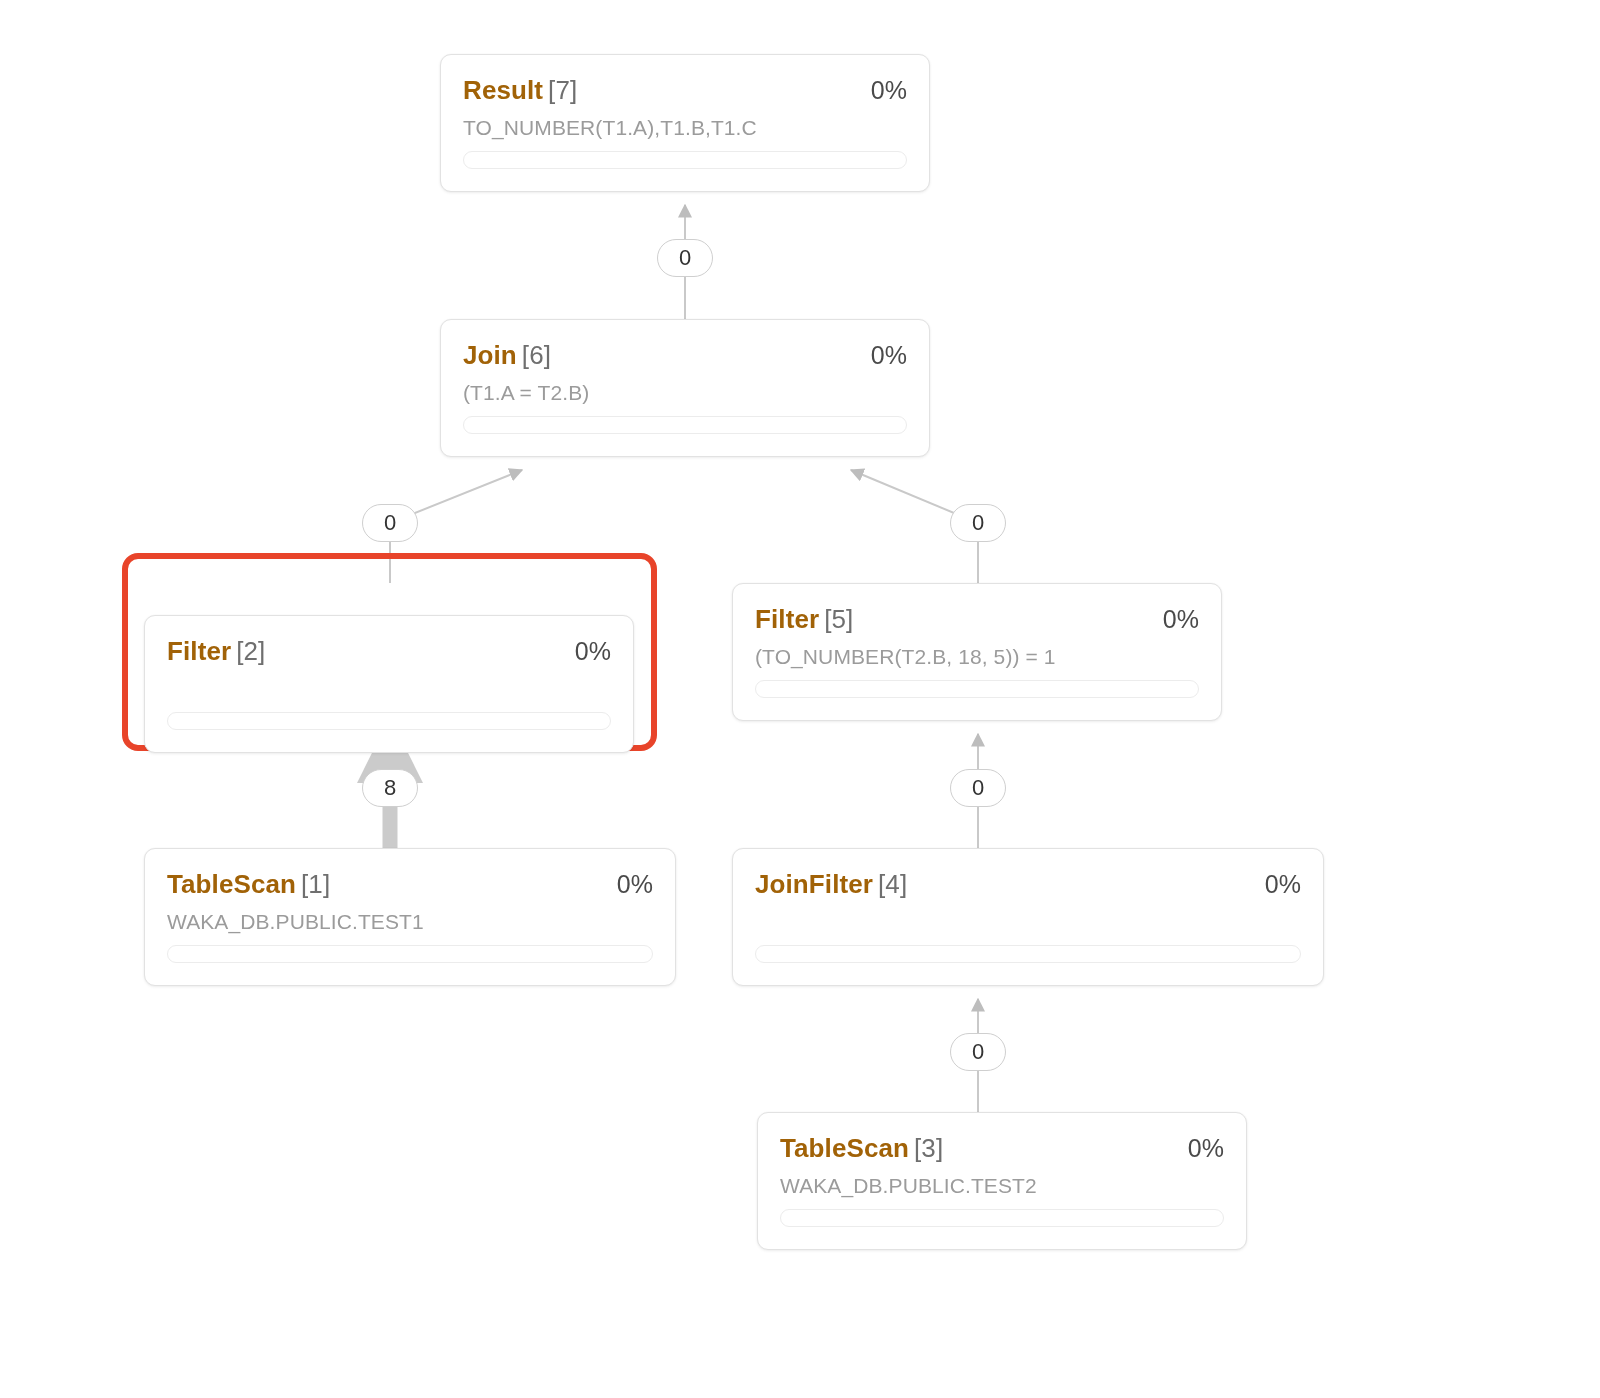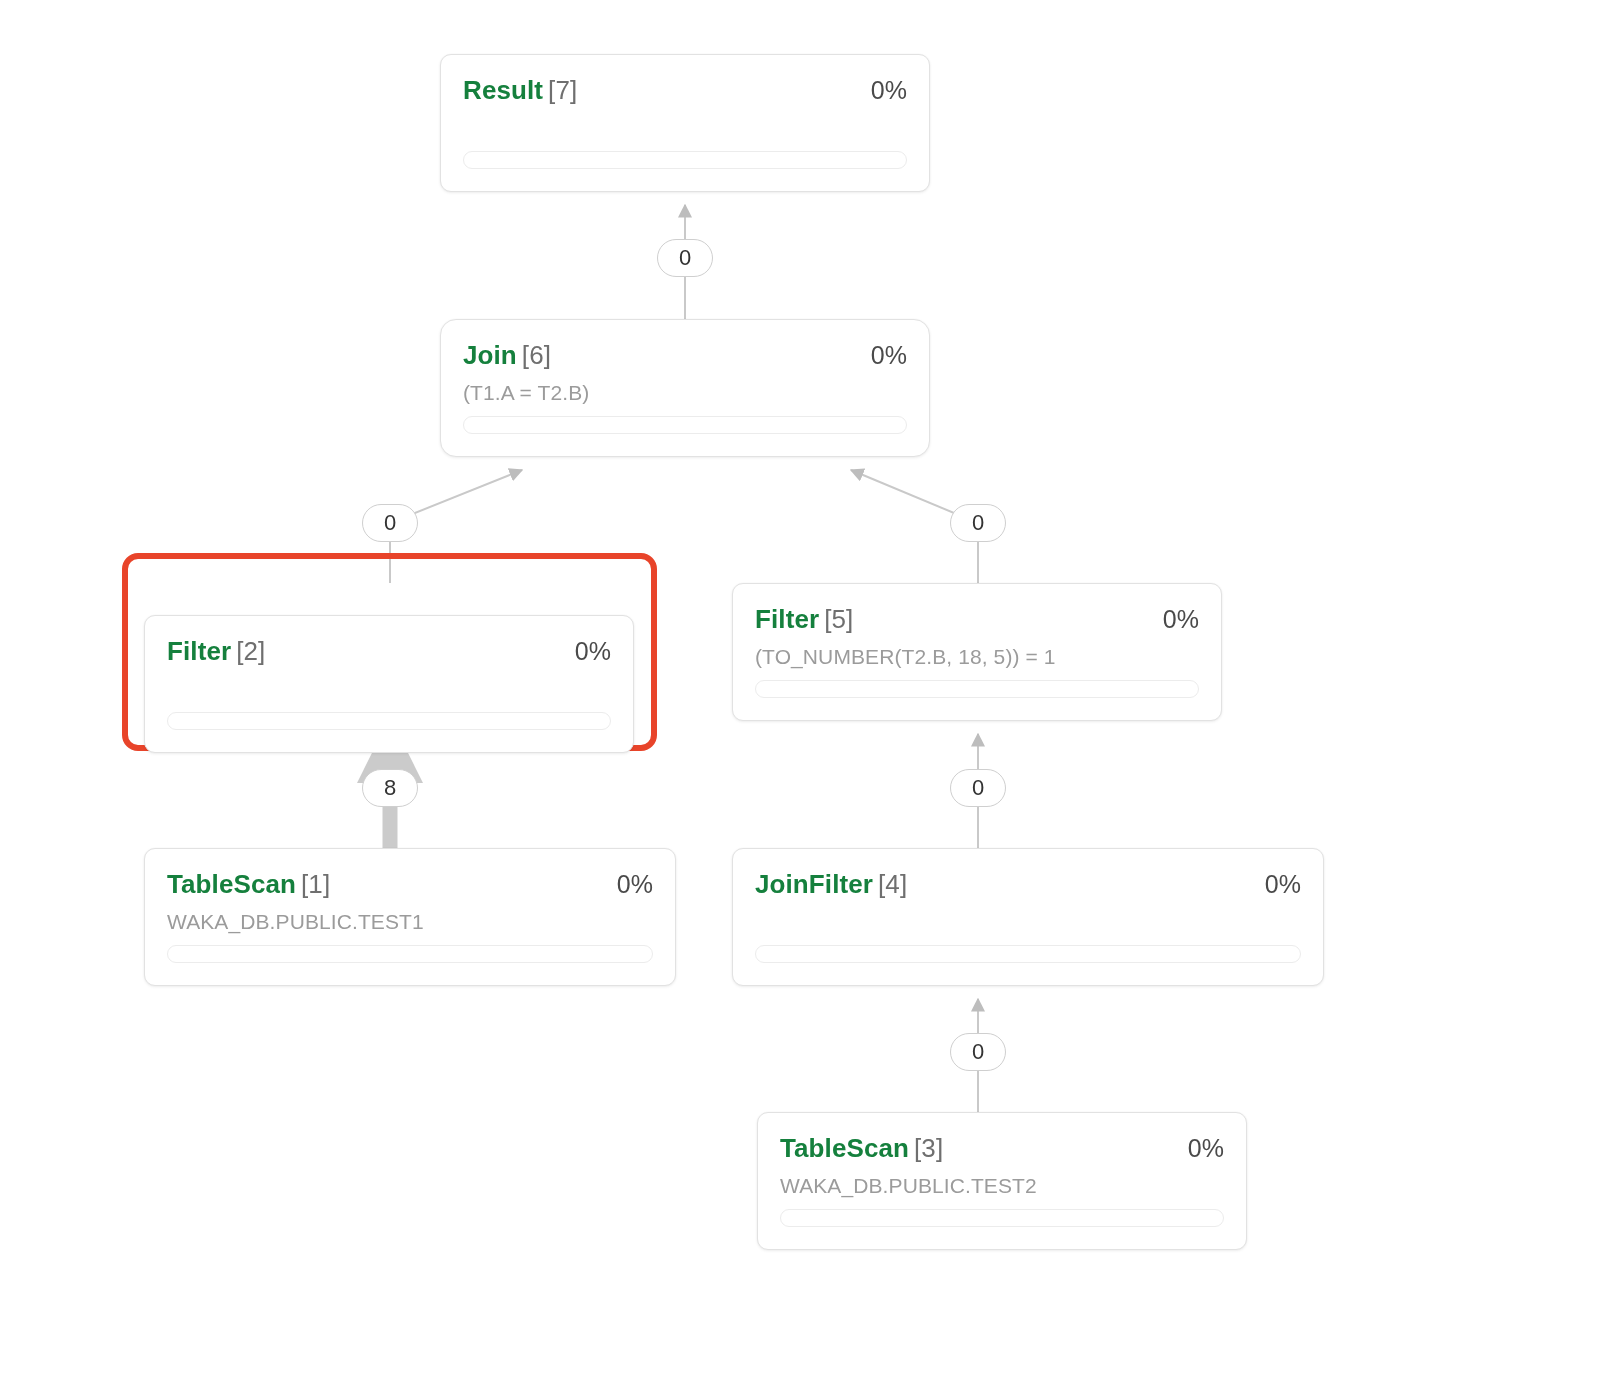--- a/index.html
+++ b/index.html
@@ -43,21 +43,21 @@
     align-items: baseline;
     justify-content: space-between;
     white-space: nowrap;
   }
   .node-title {
     font-size: 26px;
     letter-spacing: 0.1px;
   }
   .node-title .op-name {
     font-weight: 700;
-    color: #15803d;
+    color: #a16207;
   }
   .node-title .op-id {
     font-weight: 400;
     color: #6f6f6f;
     margin-left: 5px;
   }
   .node-pct {
     font-size: 25px;
     font-weight: 400;
     color: #4a4a4a;
@@ -161,26 +161,27 @@
 
   <div class="highlight-ring" style="left:122px; top:553px; width:535px; height:198px;"></div>
 
   <div class="node" style="left:440px; top:54px; width:490px; height:138px;">
     <div class="node-head">
       <div class="node-title">
         <span class="op-name">Result</span><span class="op-id">[7]</span>
       </div>
       <div class="node-pct">0%</div>
     </div>
-    <div class="node-progress">
-      <div class="node-progress-fill" style="width:0%"></div>
-    </div>
-  </div>
-
-  <div class="node" style="left:440px; top:319px; width:490px; height:138px;border-radius:16px;">
+    <div class="node-sub">TO_NUMBER(T1.A),T1.B,T1.C</div>
+    <div class="node-progress">
+      <div class="node-progress-fill" style="width:0%"></div>
+    </div>
+  </div>
+
+  <div class="node" style="left:440px; top:319px; width:490px; height:138px;">
     <div class="node-head">
       <div class="node-title">
         <span class="op-name">Join</span><span class="op-id">[6]</span>
       </div>
       <div class="node-pct">0%</div>
     </div>
     <div class="node-sub">(T1.A = T2.B)</div>
     <div class="node-progress">
       <div class="node-progress-fill" style="width:0%"></div>
     </div>

